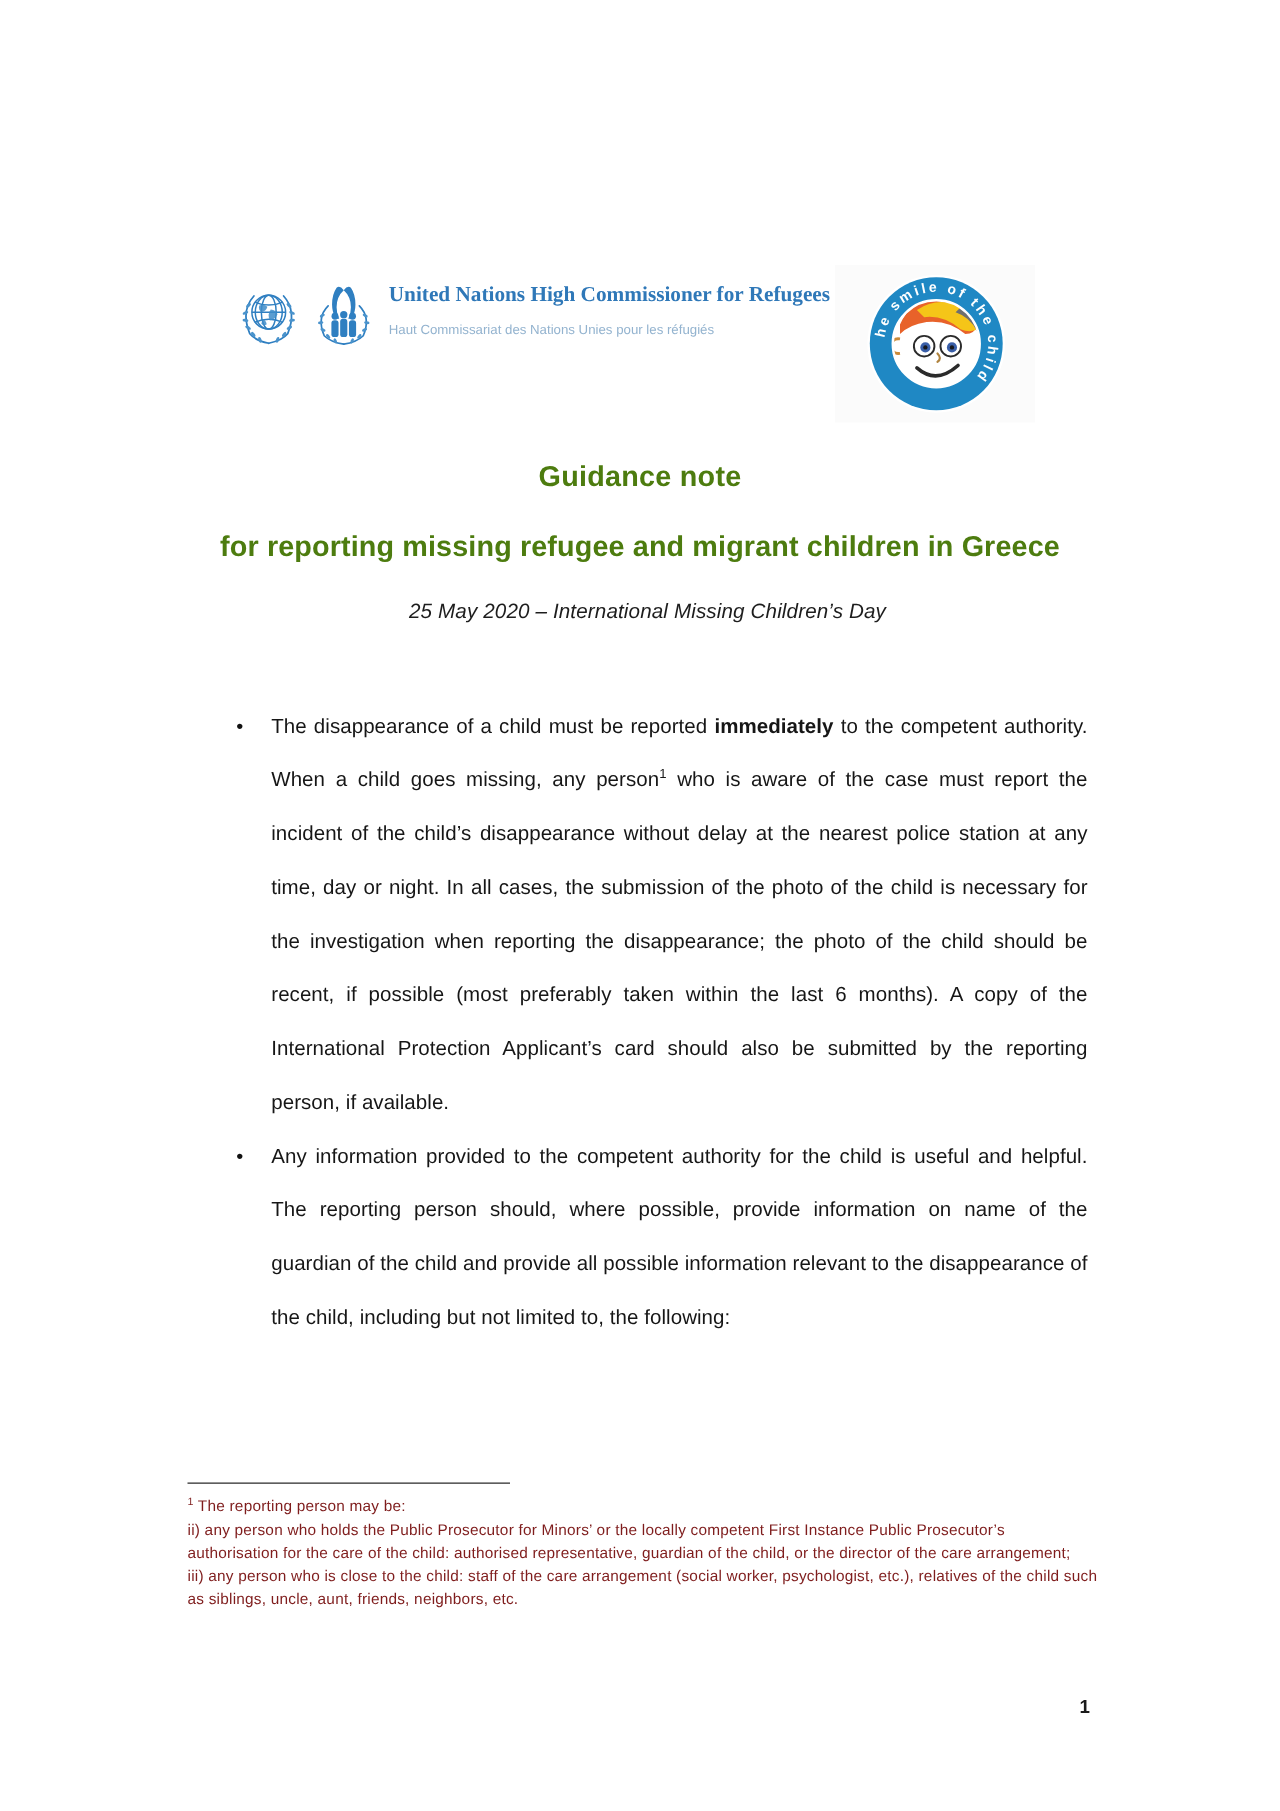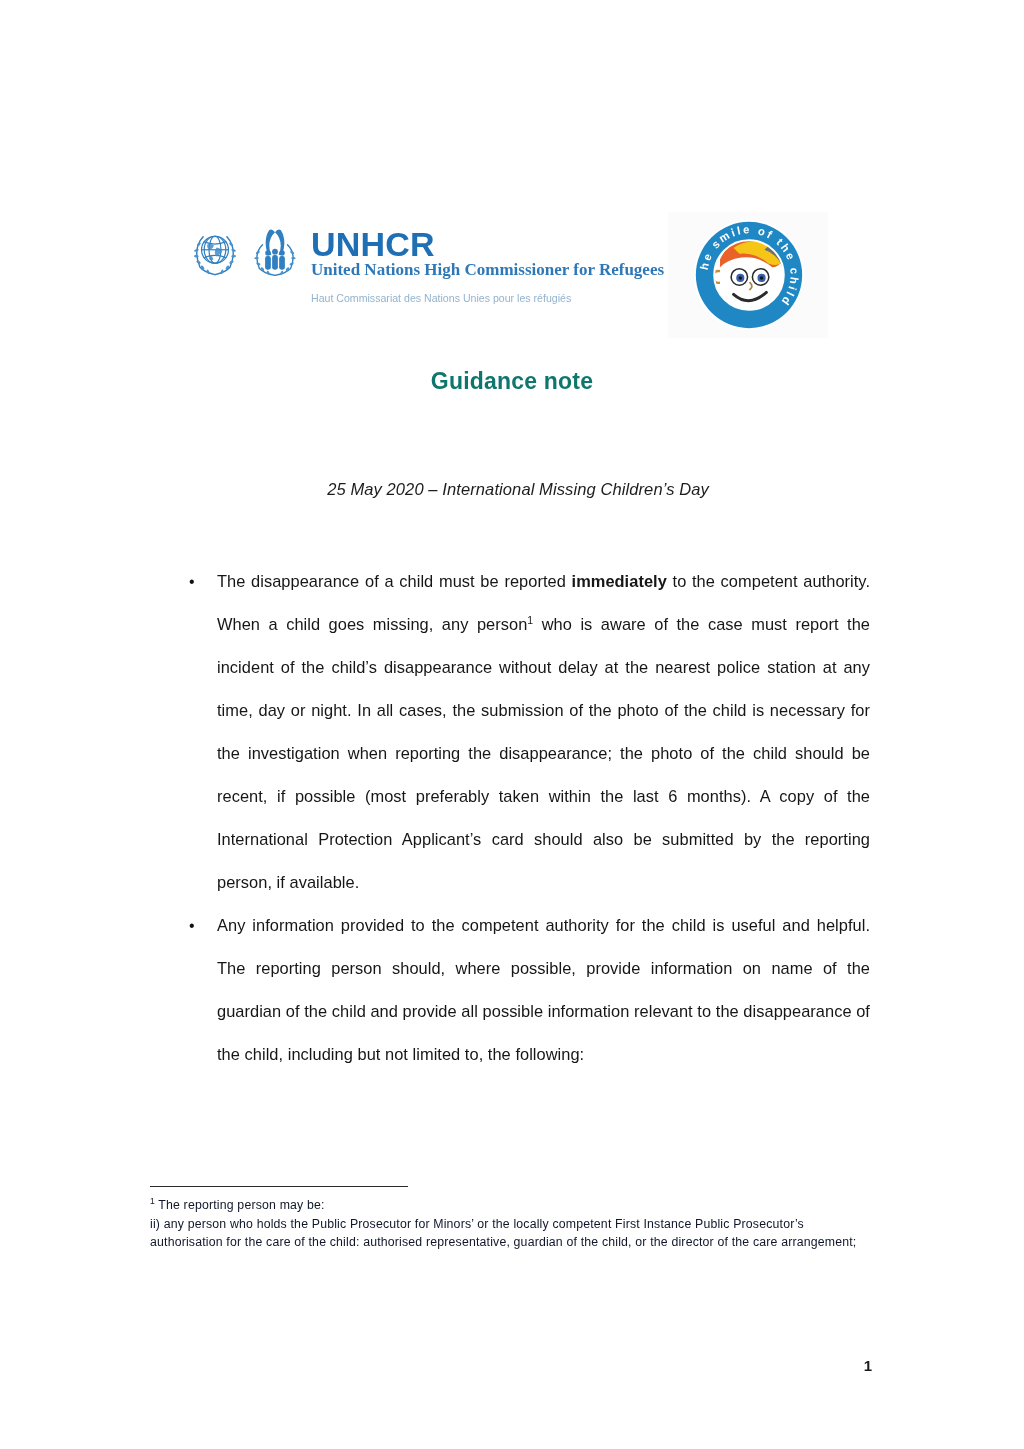--- a/index.html
+++ b/index.html
@@ -89,21 +89,21 @@
 
   
   .title-main,
   .title-sub {
     position: absolute;
     left: 0;
     right: 0;
     text-align: center;
     font-family: "Liberation Sans", sans-serif;
     font-weight: bold;
-    color: #0f766e;
+    color: #4d7c0f;
   }
   .title-main {
     top: 366px;
     font-size: 23px;
     line-height: 30px;
     letter-spacing: 0.2px;
   }
   .title-sub {
     top: 422px;
     font-size: 23px;
@@ -172,21 +172,21 @@
   .footnote-rule {
     width: 258px;
     height: 0;
     border-top: 1.4px solid #2a2a2a;
     margin-bottom: 9px;
   }
   .footnote-line {
     font-family: "Liberation Sans", sans-serif;
     font-size: 12.3px;
     line-height: 18.5px;
-    color: #0f172a;
+    color: #7f1d1d;
     letter-spacing: 0.18px;
   }
   .footnote-line sup {
     font-size: 8.5px;
   }
 
   
   .page-number {
     position: absolute;
     right: 152px;
@@ -264,21 +264,20 @@
           <ellipse cx="37" cy="88" rx="4.2" ry="2.2" transform="rotate(66 37 88)"></ellipse>
           <ellipse cx="83" cy="49" rx="4.2" ry="2.2" transform="rotate(28 83 49)"></ellipse>
           <ellipse cx="85.5" cy="60" rx="4.2" ry="2.2" transform="rotate(4 85.5 60)"></ellipse>
           <ellipse cx="82" cy="71" rx="4.2" ry="2.2" transform="rotate(-24 82 71)"></ellipse>
           <ellipse cx="74" cy="81" rx="4.2" ry="2.2" transform="rotate(-48 74 81)"></ellipse>
           <ellipse cx="63" cy="88" rx="4.2" ry="2.2" transform="rotate(-66 63 88)"></ellipse>
         </g>
       </svg>
 
       <div class="unhcr-wordblock">
-        <div class="unhcr-word">UNHCR</div>
         <div class="unhcr-tag-en">United Nations High Commissioner for Refugees</div>
         <div class="unhcr-tag-fr">Haut Commissariat des Nations Unies pour les réfugiés</div>
       </div>
     </div>
 
     <div class="smile-logo-box">
       <svg class="smile-logo" viewBox="0 0 120 120">
         <defs>
           <path id="ringpath" d="M 60 60 m -43 0 a 43 43 0 1 1 86 0 a 43 43 0 1 1 -86 0"></path>
           <clipPath id="faceclip">
@@ -311,34 +310,36 @@
         <circle cx="60" cy="60" r="36" fill="none" stroke="#ffffff" stroke-width="2"></circle>
 
         <text font-family="&quot;Liberation Sans&quot;, sans-serif" font-size="11.6" font-weight="bold" fill="#ffffff" letter-spacing="2.4">
           <textPath href="#ringpath" startOffset="30%" text-anchor="middle">The smile of the child</textPath>
         </text>
       </svg>
     </div>
   </div>
 
   <div class="title-main">Guidance note</div>
+  <div class="title-sub">for reporting missing refugee and migrant children in Greece</div>
   <div class="title-date">25 May 2020 – International Missing Children’s Day</div>
 
   <div class="body-block">
     <div class="bullet-item">
       <span class="bullet-dot">•</span>
       <span class="bullet-text"><span class="u">The disappearance of a child must be reported </span><span class="u b">immediately</span><span class="u"> to the competent authority.</span><span> When a child goes missing, </span><span class="u">any person</span><sup class="u">1</sup><span class="u"> who is aware of the case</span><span> must </span><span class="u">report the incident of the child’s disappearance</span><span> without delay at the nearest police station at any time, day or night. In all cases, the submission of the </span><span class="u">photo</span><span> of the child is necessary for the investigation when reporting the disappearance; the photo of the child should be </span><span class="u">recent, </span><span>if possible (most preferably taken within the last 6 months). A copy of the International Protection Applicant’s card should also be submitted by the reporting person, if available.</span></span>
     </div>
     <div class="bullet-item">
       <span class="bullet-dot">•</span>
       <span class="bullet-text"><span>Any information provided to the competent authority for the child is useful and helpful. The reporting person should, where possible, provide information on name of the guardian of the child and provide all possible </span><span class="u">information relevant to the disappearance of the child, </span><span>including but not limited to, the following:</span></span>
     </div>
   </div>
 
   <div class="footnote">
     <div class="footnote-rule"></div>
     <div class="footnote-line"><sup>1</sup> <span>The reporting person may be:</span></div>
     <div class="footnote-line">ii) any person who holds the Public Prosecutor for Minors’ or the locally competent First Instance Public Prosecutor’s authorisation for the care of the child: authorised representative, guardian of the child, or the director of the care arrangement;</div>
+    <div class="footnote-line">iii) any person who is close to the child: staff of the care arrangement (social worker, psychologist, etc.), relatives of the child such as siblings, uncle, aunt, friends, neighbors, etc.</div>
   </div>
 
   <div class="page-number">1</div>
 
 </div>
 
 </body></html>

